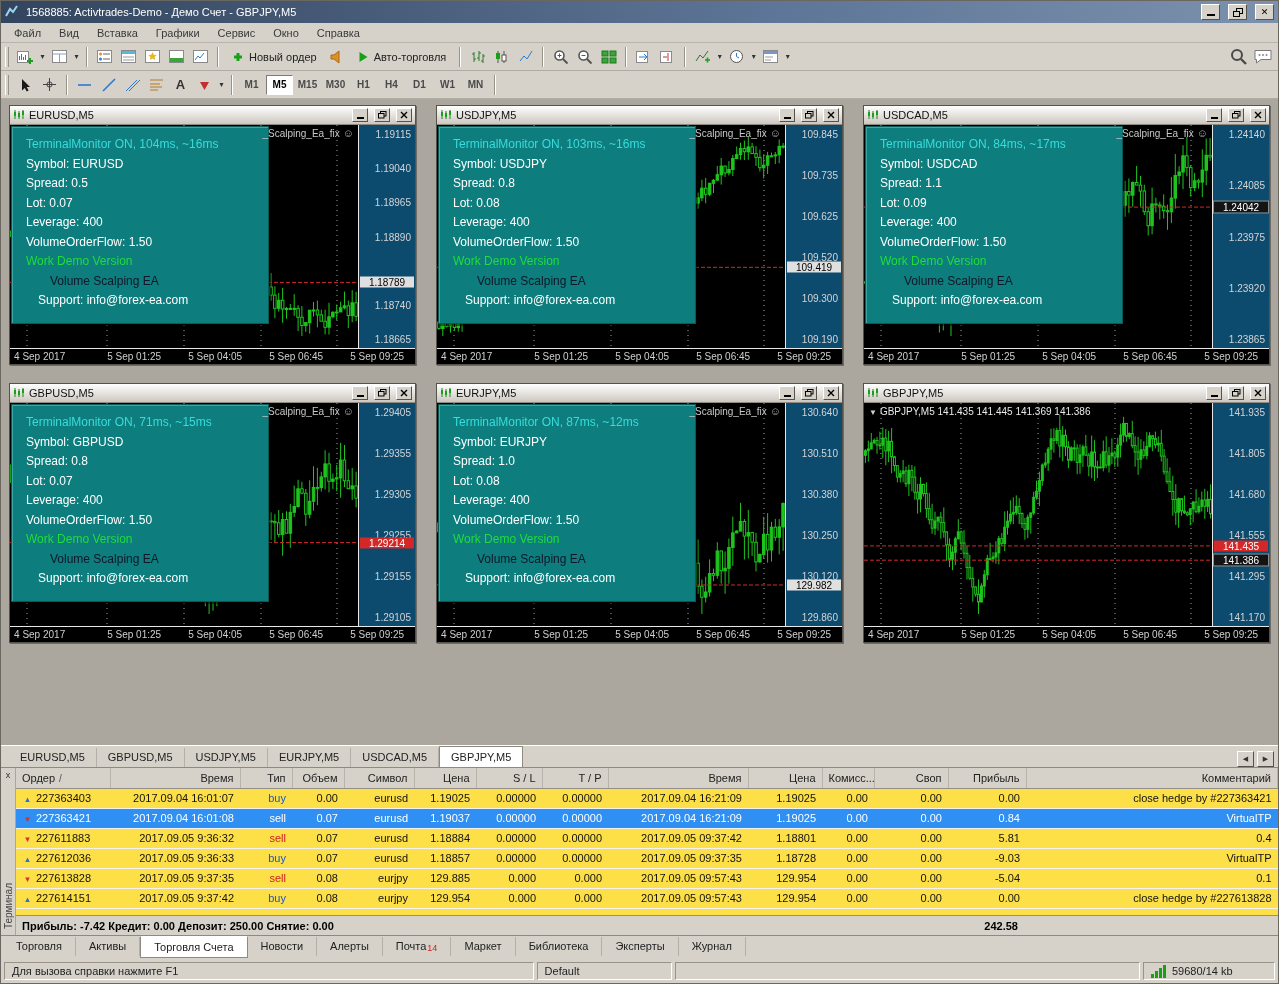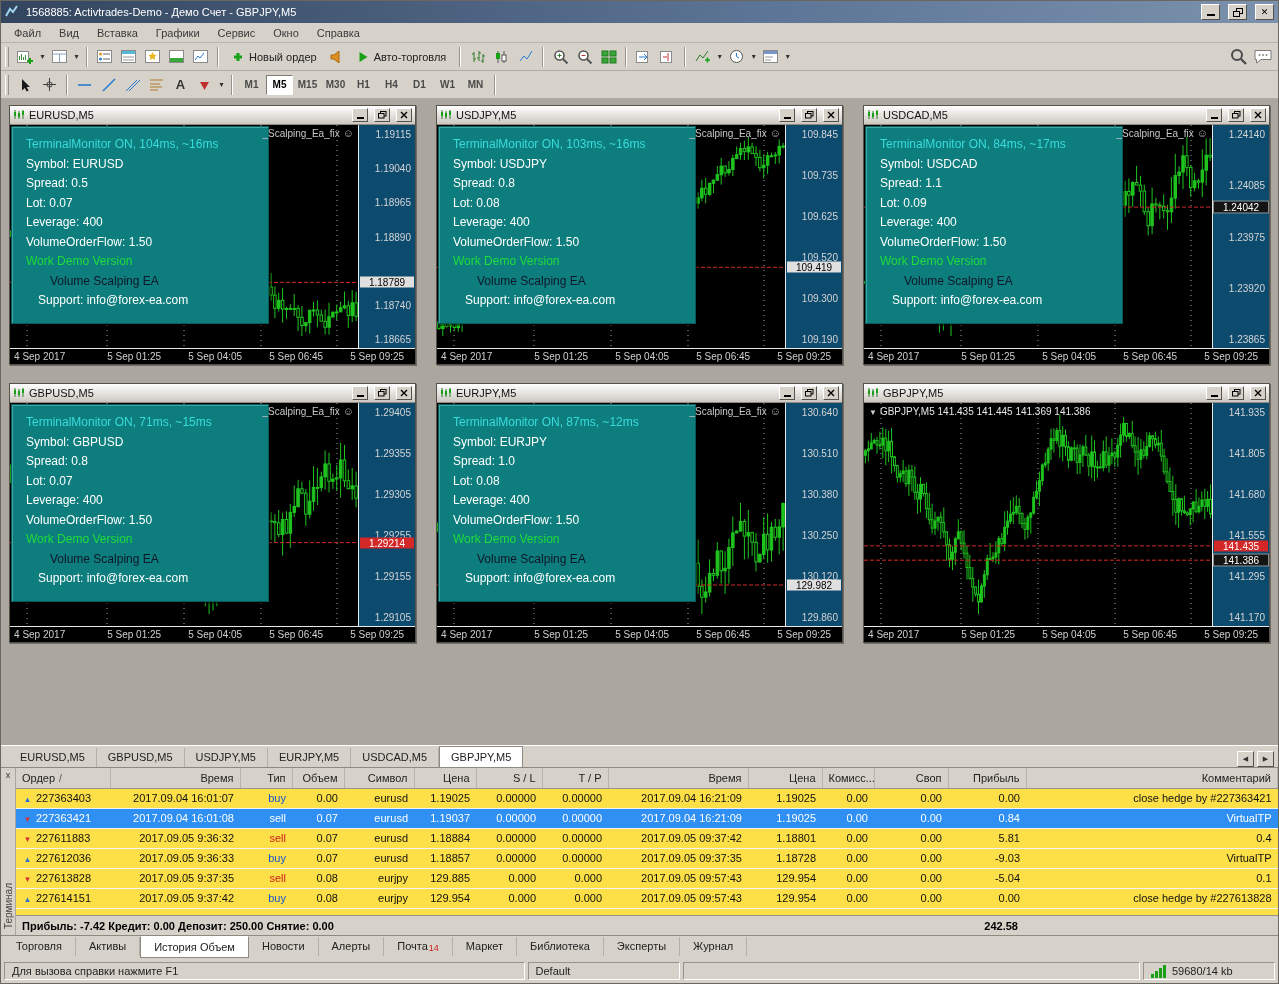--- a/index.html
+++ b/index.html
@@ -89,21 +89,21 @@
 
 .termtabs{height:22px;background:#d6d2ca;border-top:1px solid #8e8a82;display:flex;align-items:flex-start;padding:0 2px;flex:none}
 .ttab{padding:3px 13px 4px;border-right:1px solid #b4b0a8;color:#222;display:flex;align-items:center;margin-top:1px}
 .ttab.active{background:#fff;border:1px solid #8e8a82;border-top-color:#fff;margin-top:0;padding-top:4px;font-weight:normal}
 .badge{color:#d42020;font-size:9px;margin-left:1px;position:relative;top:2px}
 
 
 .statusbar{margin-top:auto;height:24px;background:#d6d2ca;display:flex;align-items:center;gap:3px;padding:2px 3px;flex:none}
 .sb-cell{height:18px;border:1px solid;border-color:#979389 #fff #fff #979389;display:flex;align-items:center;padding:0 7px;color:#222;white-space:nowrap}
 .sb-help{flex:1.6}
-.sb-profile{width:152px}
+.sb-profile{width:135px}
 .sb-fill{flex:1.4}
 .sb-traffic{width:132px;gap:5px}
 .tbar{display:inline-block;width:3px;background:#17a117;margin-right:1px;vertical-align:bottom}
 </style>
 </head>
 <body>
 
 <div class="app">
 
   <div class="titlebar">
@@ -2058,21 +2058,21 @@
   </div>
 
   <div class="termtabs" id="termtabs">
       <div class="ttab">
         <span>Торговля</span>
       </div>
       <div class="ttab">
         <span>Активы</span>
       </div>
       <div class="ttab active">
-        <span>История Объем</span>
+        <span>Торговля Счета</span>
       </div>
       <div class="ttab">
         <span>Новости</span>
       </div>
       <div class="ttab">
         <span>Алерты</span>
       </div>
       <div class="ttab">
         <span>Почта</span>
         <span class="badge">14</span>

